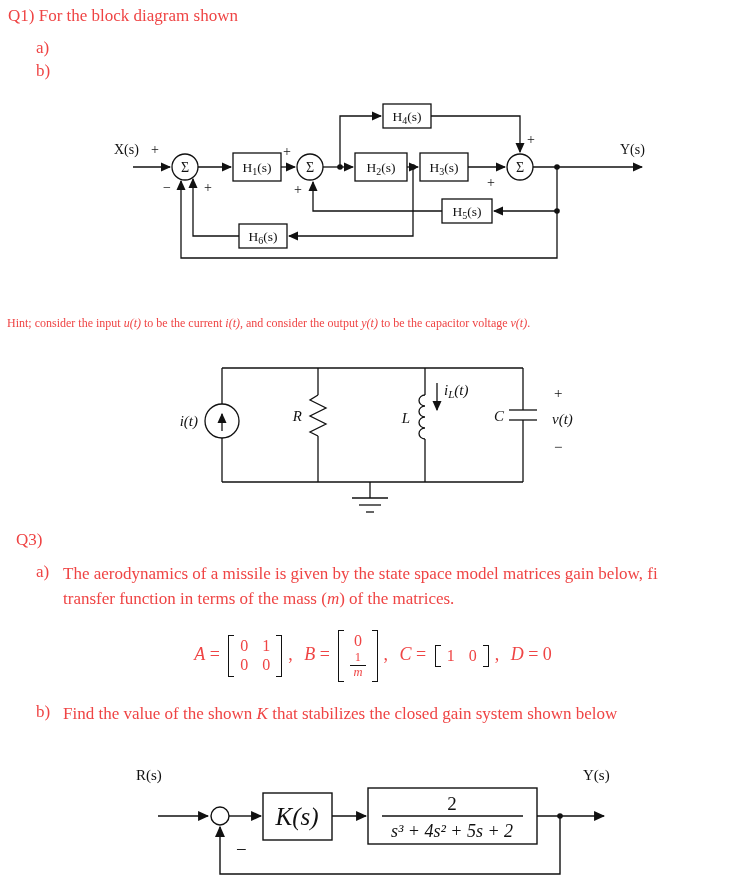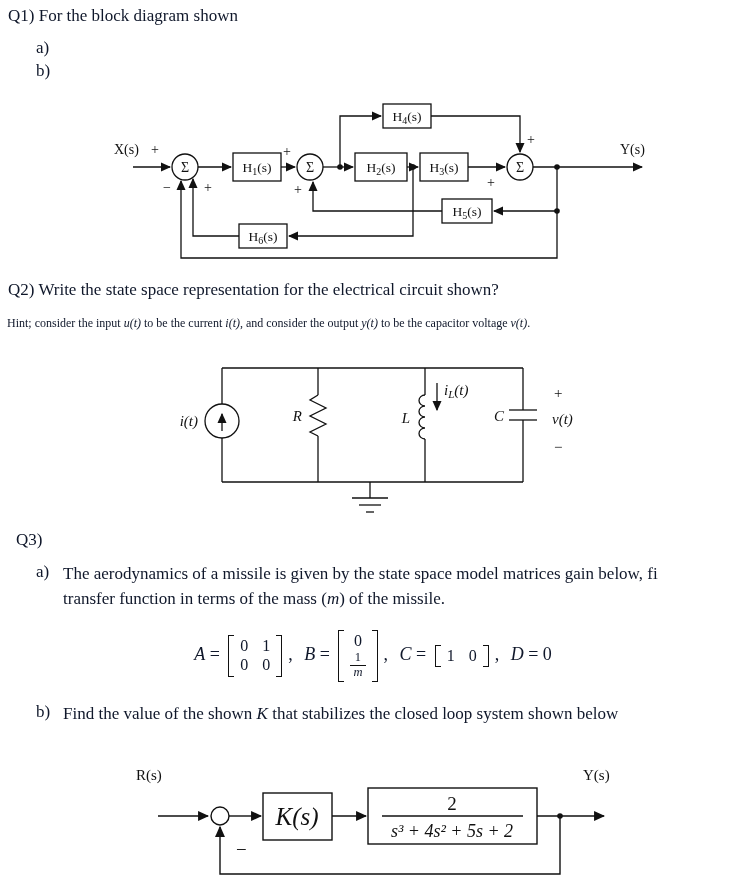--- a/index.html
+++ b/index.html
@@ -1,17 +1,17 @@
 <!DOCTYPE html>
 <html><head>
 <meta charset="utf-8">
 <style>
   html,body{margin:0;padding:0;background:#ffffff;}
   .page{position:relative;width:658px;height:896px;background:#fff;
-        font-family:"Liberation Serif",serif;color:#0f172a;overflow:hidden;}
+        font-family:"Liberation Serif",serif;color:#ef4444;overflow:hidden;}
   .heading{position:absolute;font-size:17px;white-space:nowrap;}
   .item{position:absolute;font-size:17px;display:flex;}
   .item .lbl{flex:none;width:27px;}
   .para{position:absolute;font-size:17px;display:flex;width:702px;}
   .para .lbl{flex:none;width:27px;}
   .para .txt{flex:1;line-height:1.45;}
   .hint{position:absolute;font-size:12px;white-space:nowrap;}
   .it{font-style:italic;}
   svg{position:absolute;left:0;display:block;}
   svg text{font-family:"Liberation Serif",serif;fill:#111;}
@@ -100,21 +100,20 @@
     <g font-size="13.5">
       <text x="257" y="77" text-anchor="middle"><tspan>H</tspan><tspan dy="3" font-size="10">1</tspan><tspan dy="-3">(s)</tspan></text>
       <text x="381" y="77" text-anchor="middle"><tspan>H</tspan><tspan dy="3" font-size="10">2</tspan><tspan dy="-3">(s)</tspan></text>
       <text x="444" y="77" text-anchor="middle"><tspan>H</tspan><tspan dy="3" font-size="10">3</tspan><tspan dy="-3">(s)</tspan></text>
       <text x="407" y="26" text-anchor="middle"><tspan>H</tspan><tspan dy="3" font-size="10">4</tspan><tspan dy="-3">(s)</tspan></text>
       <text x="467" y="121" text-anchor="middle"><tspan>H</tspan><tspan dy="3" font-size="10">5</tspan><tspan dy="-3">(s)</tspan></text>
       <text x="263" y="146" text-anchor="middle"><tspan>H</tspan><tspan dy="3" font-size="10">6</tspan><tspan dy="-3">(s)</tspan></text>
     </g>
   </svg>
 
-  <div class="heading" style="left:8px;top:280px">Q2) Write the state space representation for the electrical circuit shown?</div>
   <div class="hint" style="left:7px;top:316px">
     <span>Hint; consider the input </span><span class="it">u(t)</span><span> to be the current </span><span class="it">i(t)</span><span>, and consider the output </span><span class="it">y(t)</span><span> to be the capacitor voltage </span><span class="it">v(t)</span><span>.</span>
   </div>
 
   <svg style="top:358px" width="746" height="170" viewBox="0 0 746 170">
     <defs>
       <marker id="ah2" viewBox="0 0 9 8" refX="8" refY="4" markerWidth="8" markerHeight="8" orient="auto">
         <path d="M0,0 L9,4 L0,8 z" fill="#111"></path>
       </marker>
     </defs>
@@ -154,21 +153,21 @@
       <text x="444" y="37" font-style="italic"><tspan>i</tspan><tspan dy="3" font-size="11">L</tspan><tspan dy="-3">(t)</tspan></text>
       <text x="554" y="40">+</text>
       <text x="552" y="66" font-style="italic">v(t)</text>
       <text x="554" y="94">−</text>
     </g>
   </svg>
 
   <div class="heading" style="left:16px;top:530px">Q3)</div>
   <div class="para" style="left:36px;top:562px">
     <span class="lbl">a)</span>
-    <span class="txt"><span>The aerodynamics of a missile is given by the state space model matrices gain below, find the transfer function in terms of the mass (</span><span class="it">m</span><span>) of the missile.</span></span>
+    <span class="txt"><span>The aerodynamics of a missile is given by the state space model matrices gain below, find the transfer function in terms of the mass (</span><span class="it">m</span><span>) of the matrices.</span></span>
   </div>
 
   <div class="eqline" style="top:630px">
     <span class="it">A</span><span> = </span><span class="mx">
         <span class="br l"></span>
         <span class="mx-body g2">
           <span>0</span>
           <span>1</span>
           <span>0</span>
           <span>0</span>
@@ -192,21 +191,21 @@
           <span>1</span>
           <span>0</span>
         </span>
         <span class="br r"></span>
       </span><span class="eq-sep">,</span>
     <span class="it">D</span><span> = </span><span>0</span>
   </div>
 
   <div class="para" style="left:36px;top:702px">
     <span class="lbl">b)</span>
-    <span class="txt"><span>Find the value of the shown </span><span class="it">K</span><span> that stabilizes the closed loop system shown below</span></span>
+    <span class="txt"><span>Find the value of the shown </span><span class="it">K</span><span> that stabilizes the closed gain system shown below</span></span>
   </div>
 
   <svg style="top:756px" width="746" height="140" viewBox="0 0 746 140">
     <defs>
       <marker id="ah3" viewBox="0 0 9 8" refX="8" refY="4" markerWidth="8" markerHeight="8" orient="auto">
         <path d="M0,0 L9,4 L0,8 z" fill="#111"></path>
       </marker>
     </defs>
     <g stroke="#111" stroke-width="1.4" fill="none">
       <line x1="158" y1="60" x2="208" y2="60" marker-end="url(#ah3)"></line>

